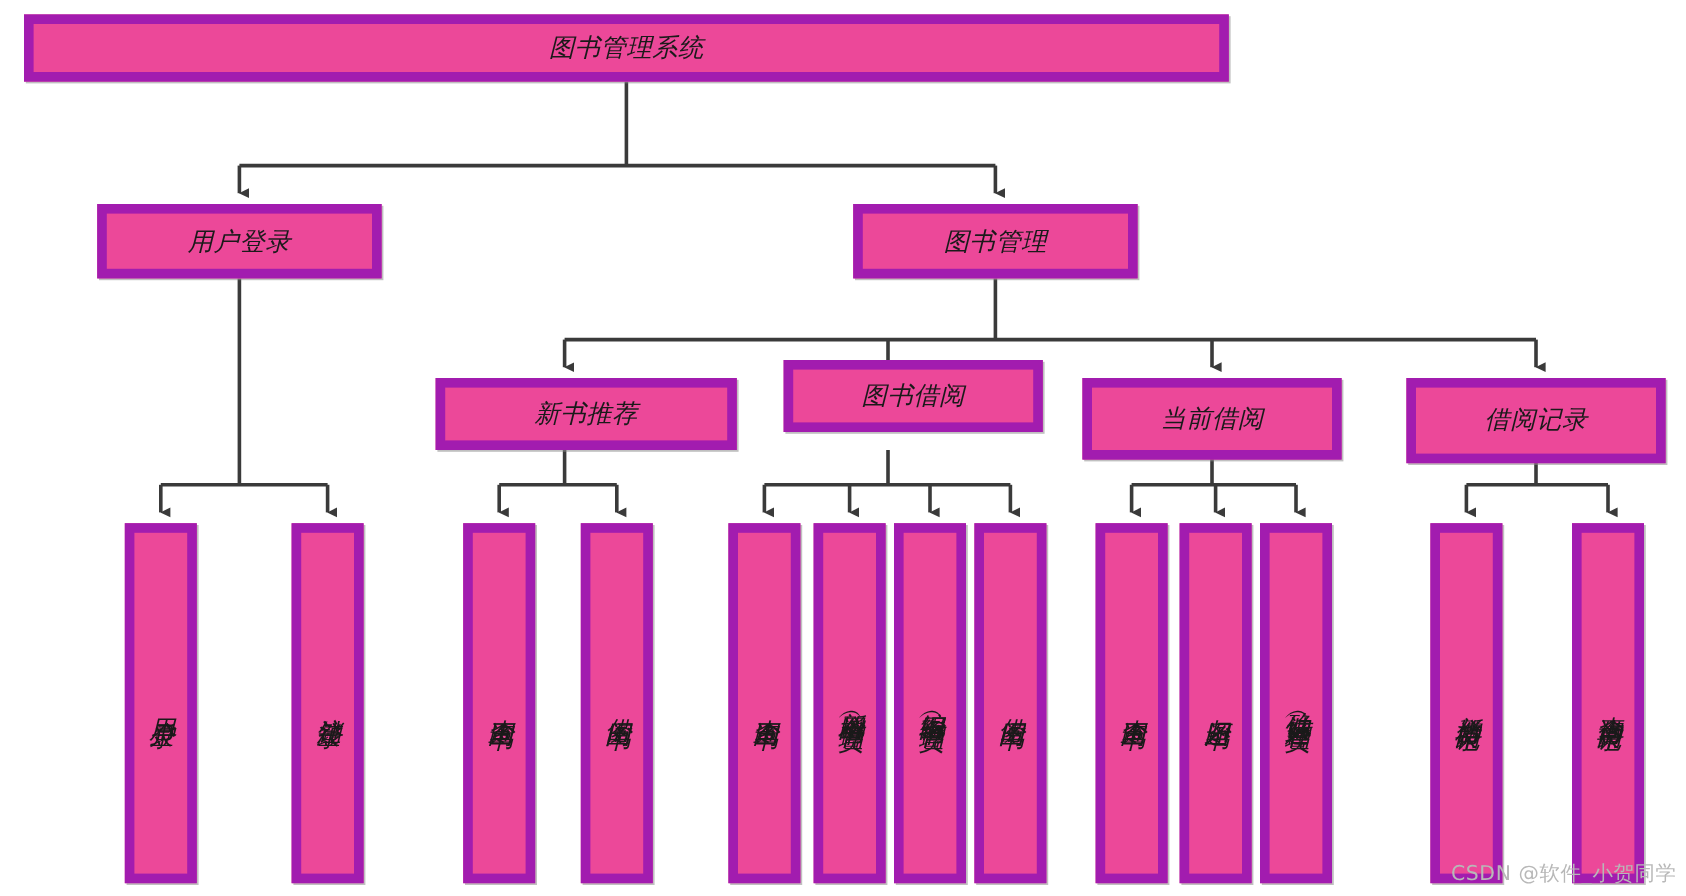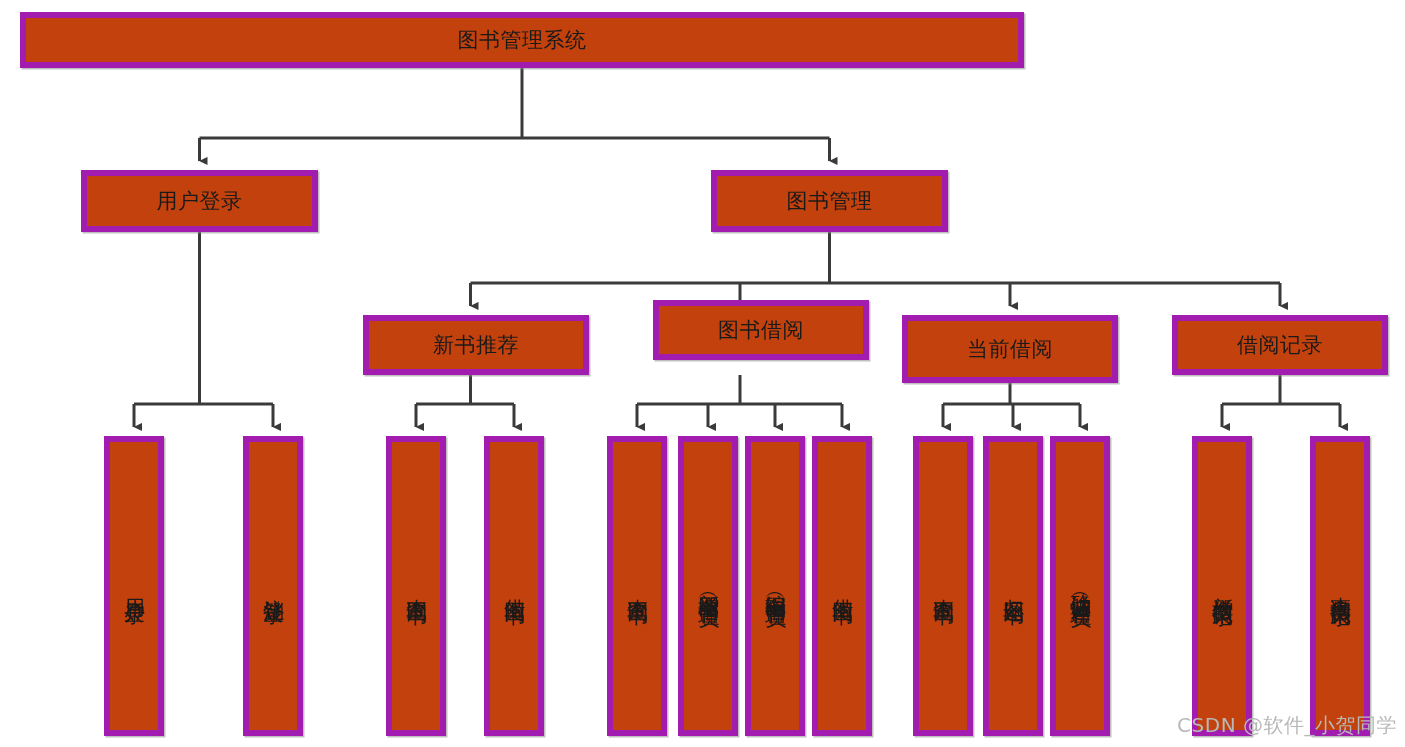--- a/index.html
+++ b/index.html
@@ -22,27 +22,28 @@
   svg.edges {
     position: absolute;
     left: 0;
     top: 0;
     width: 1405px;
     height: 747px;
   }
   .node {
     position: absolute;
     box-sizing: border-box;
-    background: #c2410c;
-    border: 6px solid #a21caf;
+    background: #ec4899;
+    border: 8px solid #a21caf;
     box-shadow: 1.5px 1.5px 0 rgba(140,140,140,0.55);
     display: flex;
     align-items: center;
     justify-content: center;
     color: #1a1a1a;
+    font-style: italic;
   }
   .node .label {
     font-size: 21px;
     line-height: 1.15;
     letter-spacing: 0.5px;
     white-space: nowrap;
   }
   .node.leaf {
     align-items: center;
     justify-content: center;
@@ -54,21 +55,21 @@
     line-height: 1.32;
     letter-spacing: 2px;
     white-space: normal;
     text-align: center;
     max-height: 100%;
   }
   #watermark {
     position: absolute;
     right: 8px;
     bottom: 8px;
-    font-size: 20px;
+    font-size: 17px;
     color: #b8b8b8;
     letter-spacing: 0.5px;
     white-space: nowrap;
     pointer-events: none;
   }
 </style>
 </head>
 <body>
 
 <div id="diagram-root">
@@ -117,30 +118,30 @@
   <div id="node-layer">
       <div class="node" style="left: 20px; top: 12px; width: 1004px; height: 56px;">
         <span class="label">图书管理系统</span>
       </div>
       <div class="node" style="left: 81px; top: 170px; width: 237px; height: 62px;">
         <span class="label">用户登录</span>
       </div>
       <div class="node" style="left: 711px; top: 170px; width: 237px; height: 62px; text-align: center;">
         <span class="label">图书管理</span>
       </div>
-      <div class="node" style="left: 363px; top: 315px; width: 226px; height: 60px;">
+      <div class="node" style="left: 363px; top: 315px; width: 251px; height: 60px;">
         <span class="label">新书推荐</span>
       </div>
       <div class="node" style="left: 632px; top: 300px; width: 216px; height: 60px; margin-left: 21px;">
         <span class="label">图书借阅</span>
       </div>
       <div class="node" style="left: 902px; top: 315px; width: 216px; height: 68px;">
         <span class="label">当前借阅</span>
       </div>
-      <div class="node" style="left: 1172px; top: 315px; width: 216px; height: 60px;">
+      <div class="node" style="left: 1172px; top: 315px; width: 216px; height: 71px;">
         <span class="label">借阅记录</span>
       </div>
       <div class="node leaf" style="left: 104px; top: 436px; width: 60px; height: 300px;">
         <span class="label">用户登录</span>
       </div>
       <div class="node leaf" style="left: 243px; top: 436px; width: 60px; height: 300px;">
         <span class="label">注销登录</span>
       </div>
       <div class="node leaf" style="left: 386px; top: 436px; width: 60px; height: 300px;">
         <span class="label">查询图书</span>

